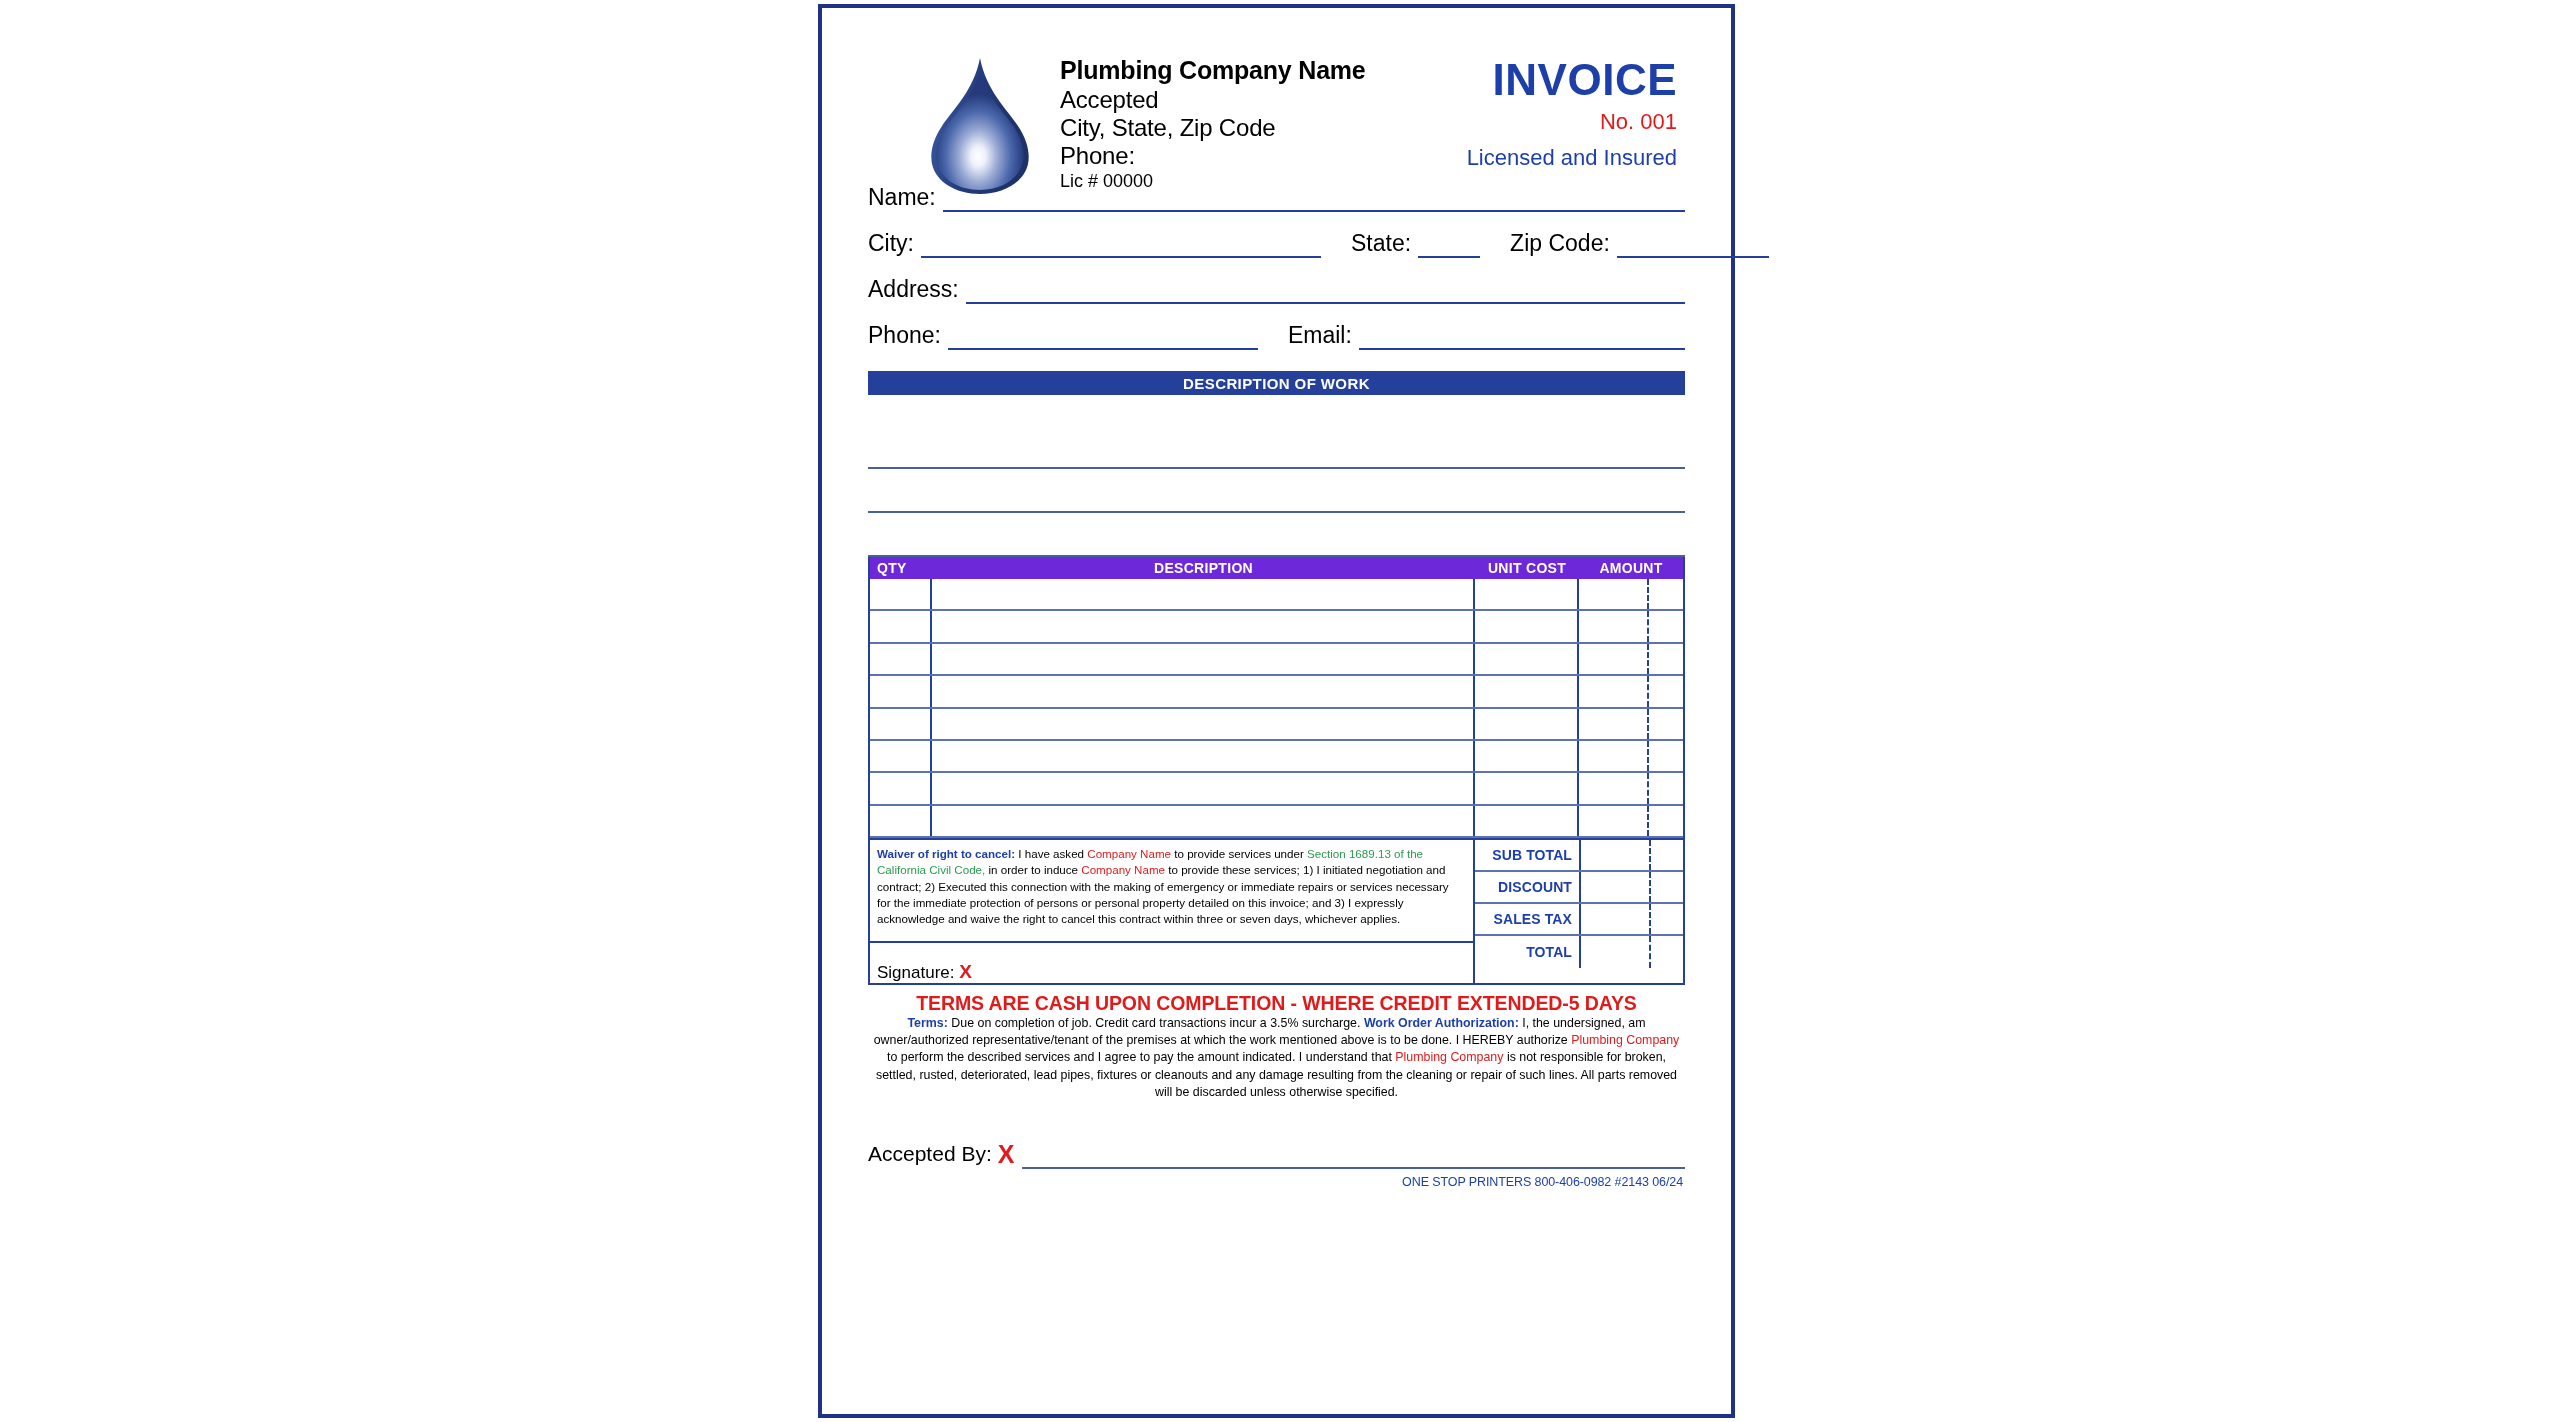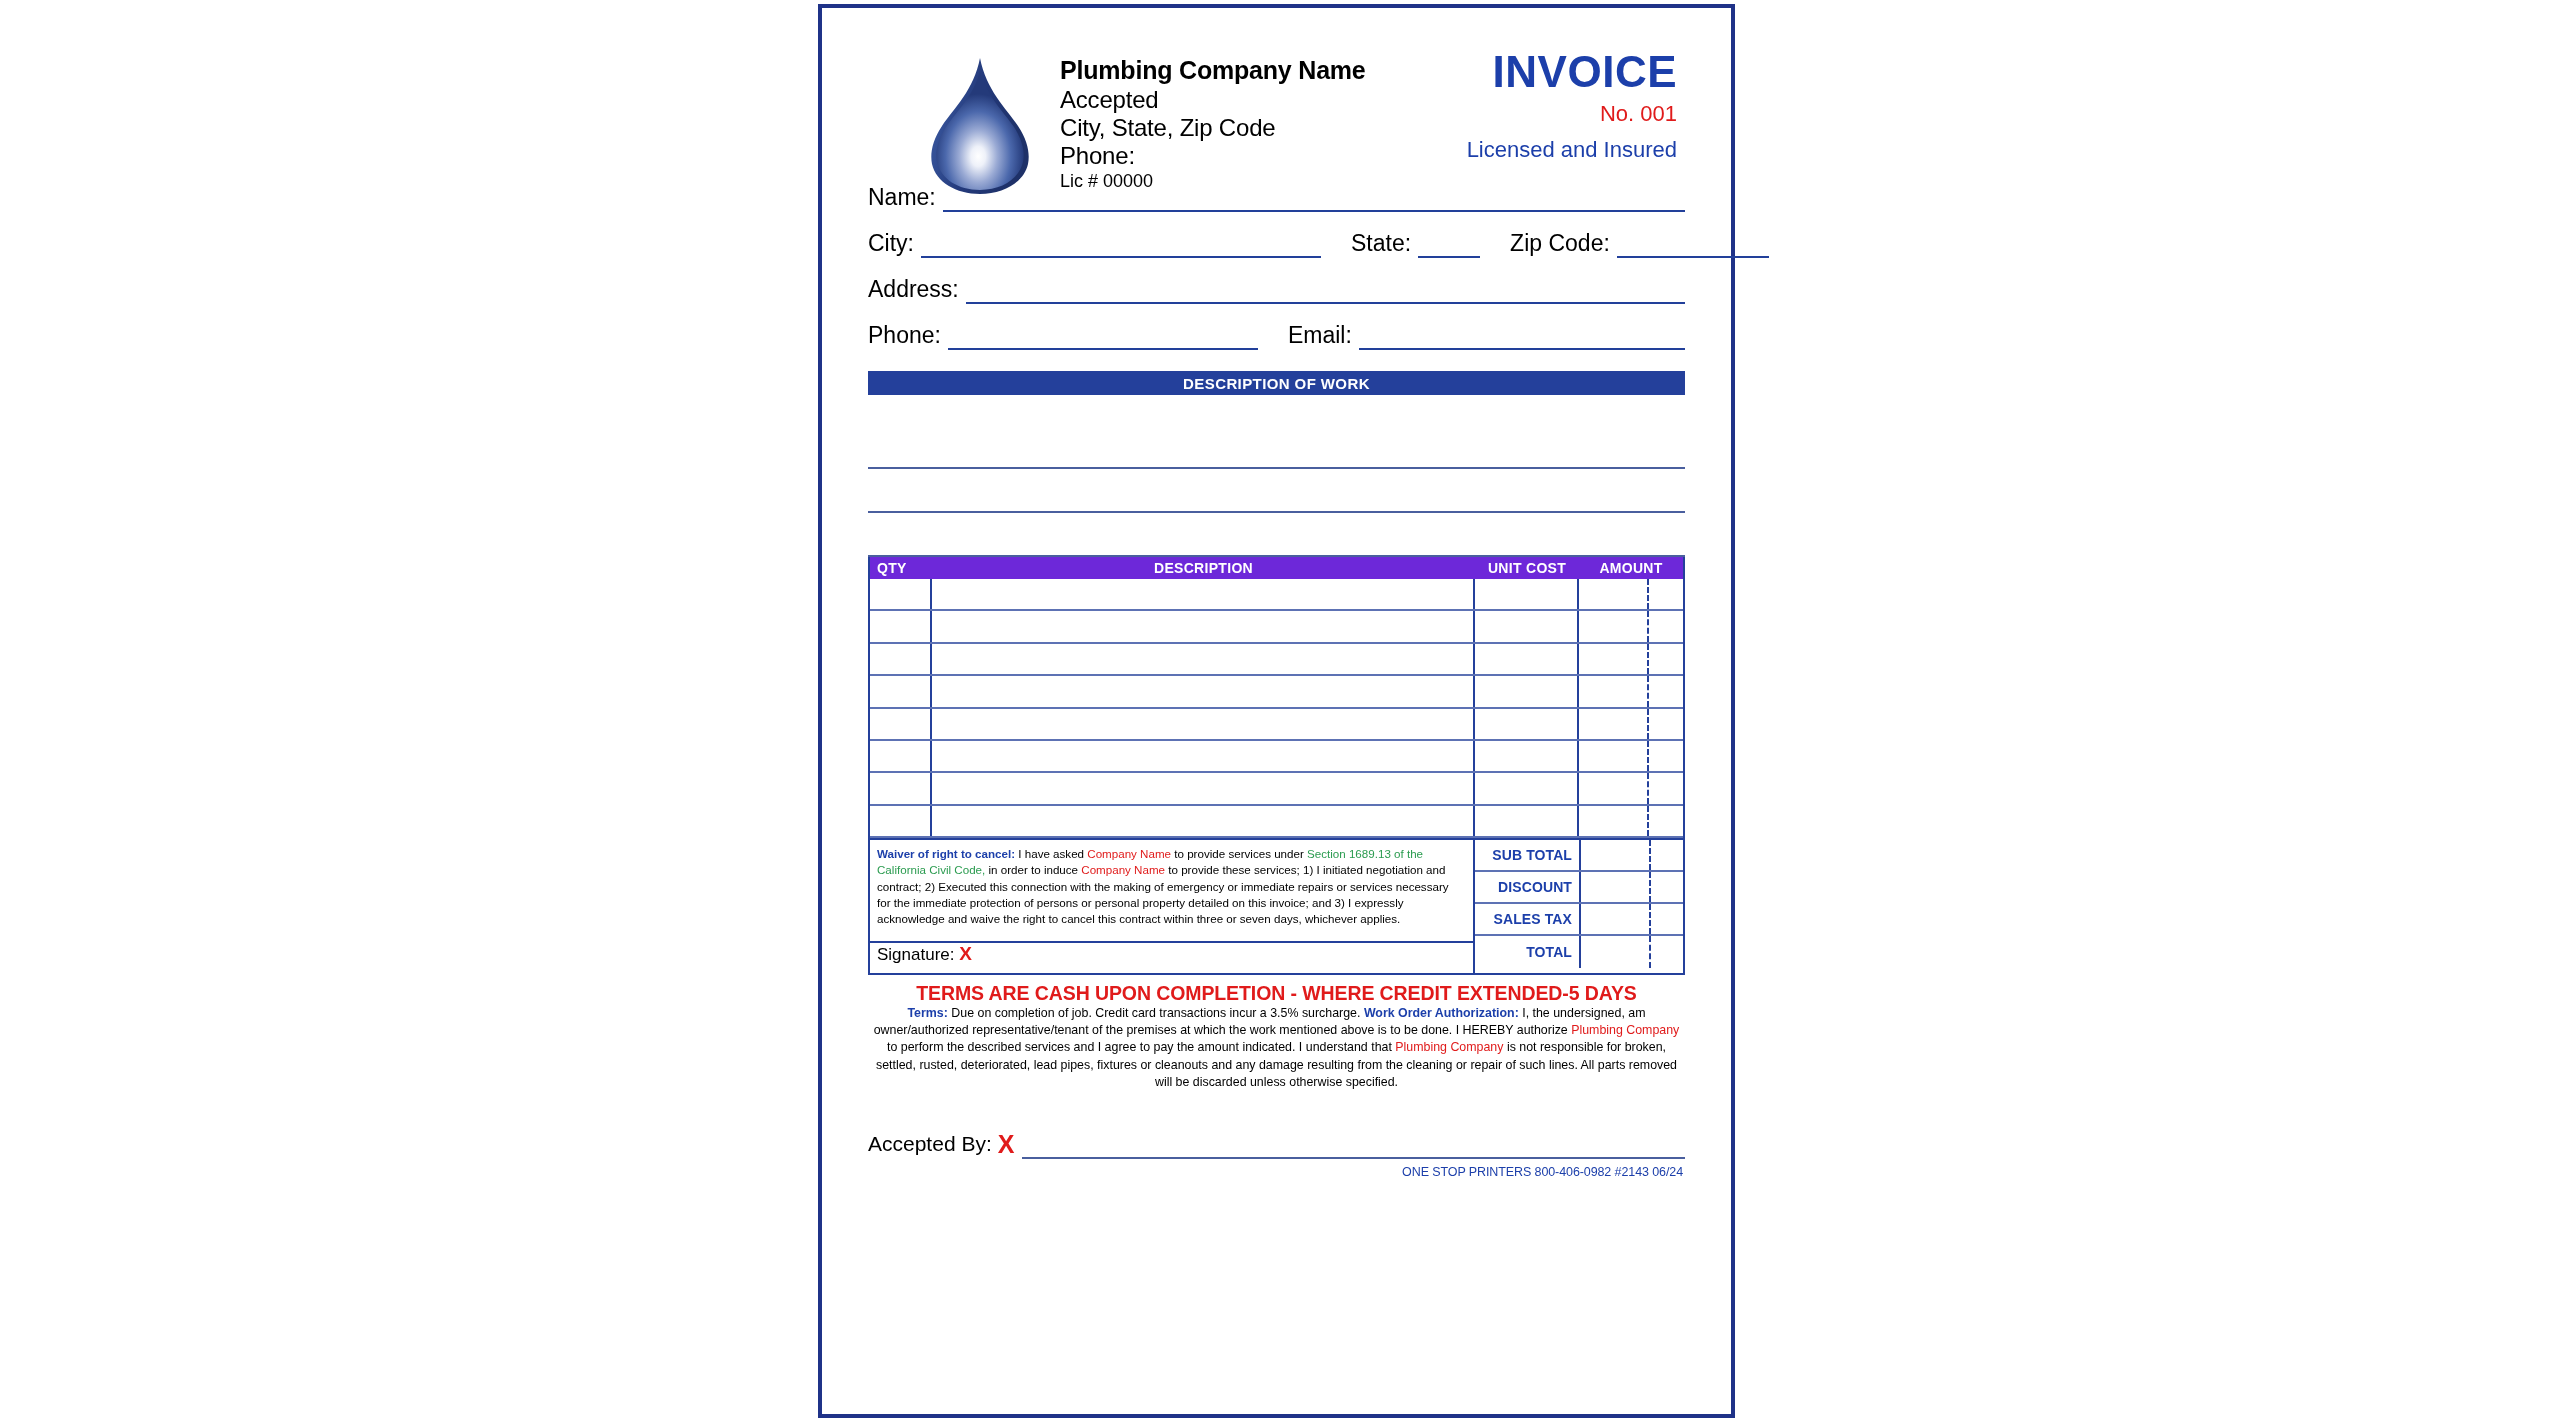--- a/index.html
+++ b/index.html
@@ -55,21 +55,21 @@
     margin-bottom: 5px;
   }
   .co-line {
     font-size: 24px; color: #000; margin-bottom: 4px;
     letter-spacing: -0.2px;
   }
   .co-lic { font-size: 18px; color: #000; margin-top: 3px; }
 
   .inv-block {
     position: absolute;
-    right: 8px; top: 42px;
+    right: 8px; top: 50px;
     text-align: right;
     width: 330px;
   }
   .inv-title {
     font-size: 44px; font-weight: bold; color: #1c3faa;
     letter-spacing: 0.5px; line-height: 1;
   }
   .inv-no {
     font-size: 22px; color: #e01b1b; margin-top: 9px;
     line-height: 1;
@@ -216,25 +216,25 @@
     text-align: left;
   }
   .w-bold { font-weight: bold; color: #1c3faa; }
   .w-red { color: #e01b1b; }
   .w-green { color: #2a9b4f; }
   .sig {
     margin-top: 14px;
     font-size: 17px;
     color: #000;
     border-top: 2.5px solid #24409b;
-    padding-top: 0;
+    padding-top: 18px;
     margin-left: -7px;
     margin-right: -8px;
     padding-left: 7px;
-    height: 32px;
+    height: 42px;
     box-sizing: border-box;
   }
   .sig .x { color: #e01b1b; font-weight: bold; font-size: 19px; }
 
   .totals {
     flex: 0 0 208px;
     box-sizing: border-box;
   }
   .trow {
     display: flex;

